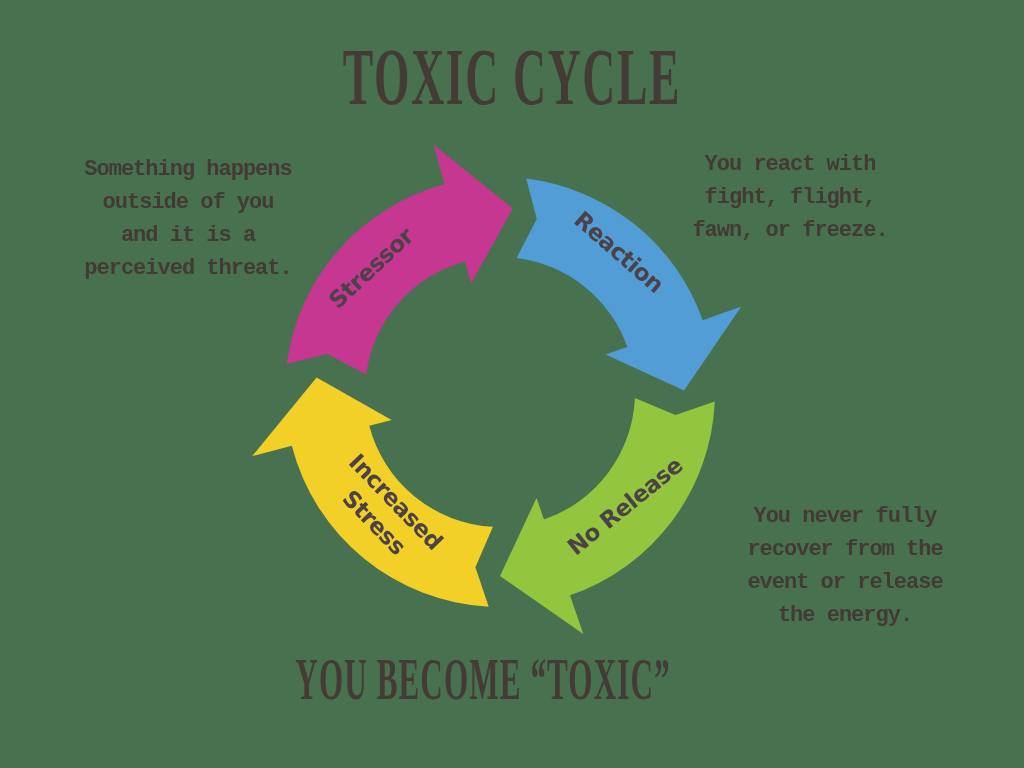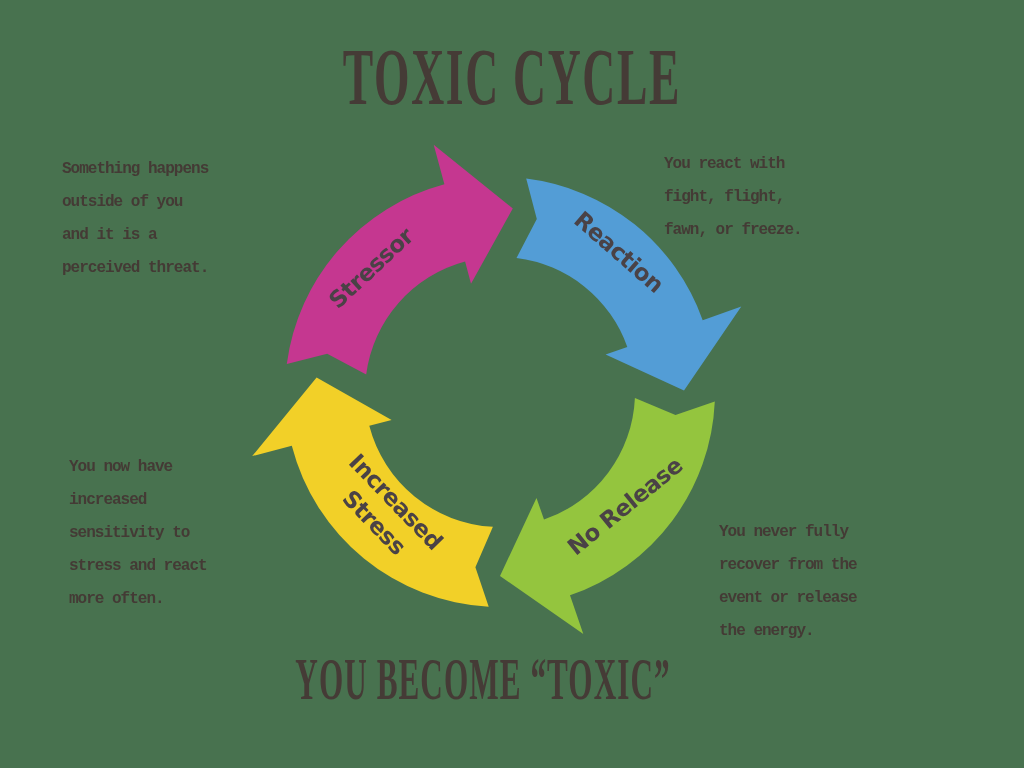--- a/index.html
+++ b/index.html
@@ -33,32 +33,32 @@
     font-weight: bold;
     font-size: 60px;
     line-height: 58px;
     letter-spacing: 2px;
     transform: translateX(-29px) scaleX(0.52);
     transform-origin: 512px center;
   }
   .note {
     position: absolute;
     width: 252px;
-    text-align: left;
+    text-align: center;
     font-family: "Liberation Mono", monospace;
     font-weight: bold;
-    font-size: 16px;
+    font-size: 22px;
     letter-spacing: -1px;
     line-height: 33px;
     white-space: pre-line;
   }
   .note-top-left     { left: 62px;  top: 153px; }
   .note-top-right    { left: 664px; top: 148px; }
   .note-bottom-left  { left: 69px;  top: 451px; }
-  .note-bottom-right { left: 719px; top: 500px; margin-top: 16px; }
+  .note-bottom-right { left: 719px; top: 500px; }
   svg.cycle {
     position: absolute; left: 0; top: 0;
   }
   svg.cycle text {
     font-family: "DejaVu Sans", sans-serif;
     font-weight: bold;
     font-size: 23px;
     letter-spacing: -0.5px;
   }
 </style>
@@ -71,25 +71,20 @@
 
   <div class="note note-top-left" style="color: rgb(68, 58, 53);">Something happens
 outside of you
 and it is a
 perceived threat.</div>
 
   <div class="note note-top-right" style="color: rgb(68, 58, 53);">You react with
 fight, flight,
 fawn, or freeze.</div>
 
-  <div class="note note-bottom-left" style="color: rgb(68, 58, 53);">You now have
-increased
-sensitivity to
-stress and react
-more often.</div>
 
   <div class="note note-bottom-right" style="color: rgb(68, 58, 53);">You never fully
 recover from the
 event or release
 the energy.</div>
 
   <svg class="cycle" width="1024" height="768" viewBox="0 0 1024 768">
     <g id="arrows">
         <path d="M 286.8 363.9 A 215 215 0 0 1 444.4 184.3 L 433.7 144.7 L 512.8 208.4 L 471.0 283.8 L 465.1 261.6 A 135 135 0 0 0 366.2 374.4 L 327.2 353.7 Z" fill="#c53790"></path>
         <text transform="translate(371,268) rotate(-43)" text-anchor="middle" fill="#4a4246" y="8">Stressor</text>

